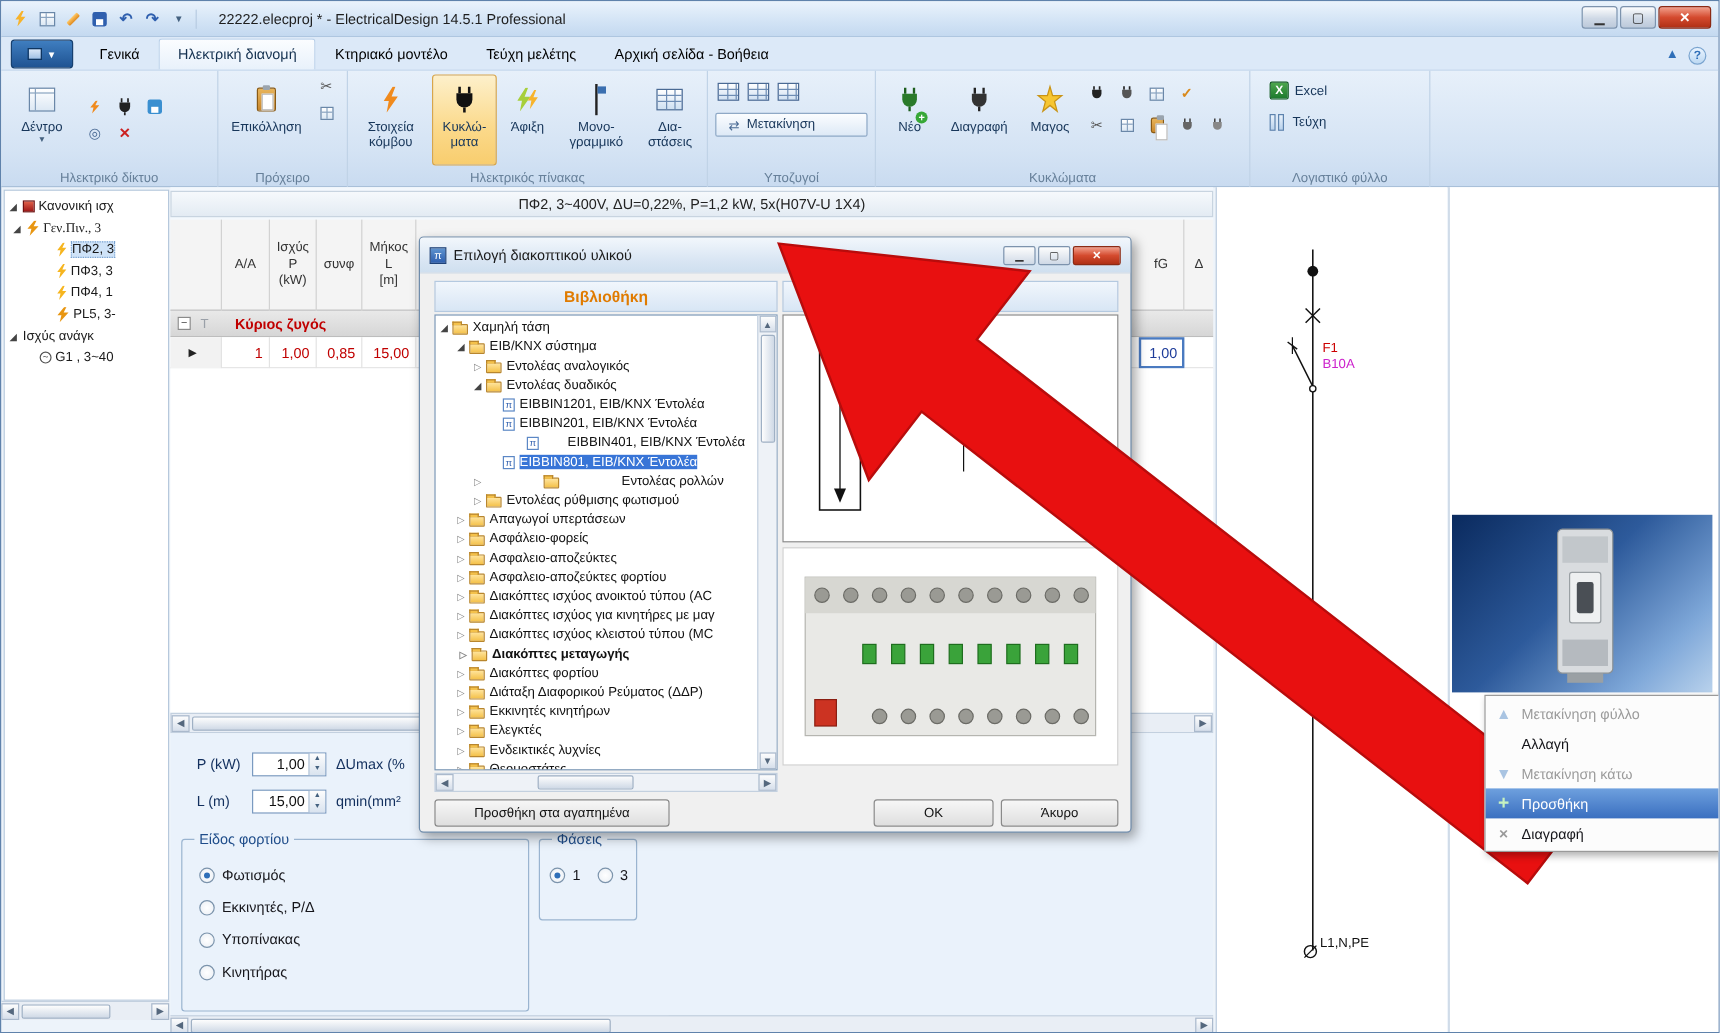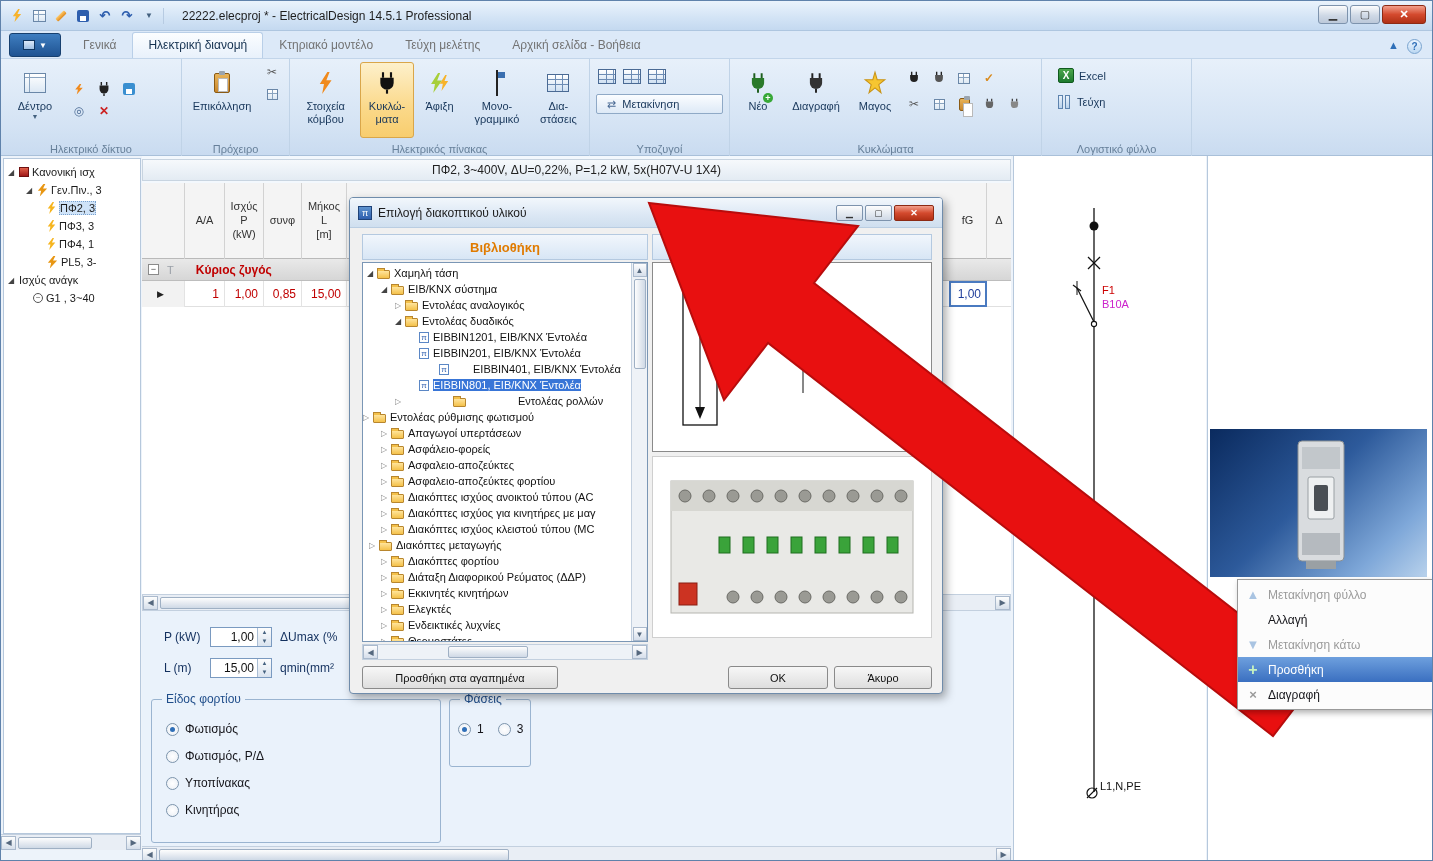--- a/index.html
+++ b/index.html
@@ -33,21 +33,21 @@
       background:linear-gradient(#fdfdfd,#cfd9e6 55%,#bcc9da); display:flex; align-items:center;
       justify-content:center; font-size:11px; color:#333; }
   .wbtn.close { width:44px; background:linear-gradient(#f2a08c,#d44a2e 50%,#b03015); color:#fff; font-weight:bold; border-color:#8c2a14; }
 
   
   .tabrow { position:absolute; left:0; top:30px; width:100%; height:28px; background:#dce9f8; border-bottom:1px solid #c2d5ea; display:flex; align-items:flex-end; }
   .appbtn { width:52px; height:24px; margin:0 6px 1px 8px; border-radius:3px;
       background:linear-gradient(#3f7ec0,#1f5392); border:1px solid #174færee; border:1px solid #17406f;
       color:#fff; display:flex; align-items:center; justify-content:center; gap:4px; font-size:10px; }
   .appbtn .ag { width:12px; height:10px; background:linear-gradient(#dce9f8,#9fc0e4); border:1px solid #0f3560; }
-  .rtab { padding:5px 15px 6px; font-size:12px; color:#737373; border:1px solid transparent; border-bottom:none; }
+  .rtab { padding:5px 15px 6px; font-size:12px; color:#000000; border:1px solid transparent; border-bottom:none; }
   .rtab.active { background:linear-gradient(#fbfdff,#e8f1fb); border-color:#b9cfe8; border-radius:3px 3px 0 0; color:#13304f; }
   .ribbon-right { position:absolute; right:10px; top:8px; display:flex; gap:8px; color:#2f6fb8; font-size:11px; }
   .helpdot { width:15px; height:15px; border-radius:50%; background:linear-gradient(#eaf4ff,#bcd8f2); border:1px solid #7aa4cf; color:#2f6fb8; display:flex; align-items:center; justify-content:center; font-weight:bold; font-size:10px; }
 
   
   .ribbon { position:absolute; left:0; top:58px; width:100%; height:97px;
       background:linear-gradient(#e7f0fa,#d4e3f4 70%,#c9dbf0); border-bottom:1px solid #a9c0d9; display:flex; }
   .rgroup { position:relative; height:97px; border-right:1px solid #c0d3e7; padding:3px 4px 15px; }
   .glabel { position:absolute; left:0; bottom:1px; width:100%; text-align:center; font-size:11px; color:#67809a; }
   .bigbtn { display:flex; flex-direction:column; align-items:center; justify-content:flex-start;
@@ -446,21 +446,21 @@
     <div style="flex:1;"></div>
   </div>
 
   <div class="treepanel">
     <div style="padding-top:4px;">
         <div class="ntrow icon-panel-red exp-expanded" style="padding-left: 4px;">
     <span class="twisty"></span>
     <span class="nticon"></span>
     <span class="ntlabel">Κανονική ισχ</span>
   </div>
-        <div class="ntrow icon-double-bolt exp-expanded" style="padding-left: 22px;">
+        <div class="ntrow icon-double-bolt exp-expanded" style="padding-left: 7px; font-family: Liberation Serif, serif;">
     <span class="twisty"></span>
     <span class="nticon"></span>
     <span class="ntlabel">Γεν.Πιν., 3</span>
   </div>
         <div class="ntrow selected icon-bolt" style="padding-left: 32px;">
     <span class="twisty"></span>
     <span class="nticon"></span>
     <span class="ntlabel">ΠΦ2, 3</span>
   </div>
         <div class="ntrow icon-bolt" style="padding-left: 32px;">
@@ -559,21 +559,21 @@
 
       <div class="grpbox" style="left:9px;top:88px;width:290px;height:144px;">
         <span class="legend">Είδος φορτίου</span>
         <div>
             <label class="radiorow selected" style="left: 14px; top: 22px;">
     <span class="radio"></span>
     <span>Φωτισμός</span>
   </label>
             <label class="radiorow" style="left: 14px; top: 49px;">
     <span class="radio"></span>
-    <span>Φωτισμός, Ρ/Δ</span>
+    <span>Εκκινητές, Ρ/Δ</span>
   </label>
             <label class="radiorow" style="left: 14px; top: 76px;">
     <span class="radio"></span>
     <span>Υποπίνακας</span>
   </label>
             <label class="radiorow" style="left: 14px; top: 103px;">
     <span class="radio"></span>
     <span>Κινητήρας</span>
   </label>
           </div>
@@ -690,21 +690,21 @@
           <div class="dtrow selected icon-doc" style="padding-left: 46px;">
     <span class="twisty"></span>
     <span class="dticon"></span>
     <span class="dtlabel">EIBBIN801, EIB/KNX Έντολέα</span>
   </div>
           <div class="dtrow icon-folder exp-collapsed" style="padding-left: 32px; gap: 48px;">
     <span class="twisty"></span>
     <span class="dticon"></span>
     <span class="dtlabel">Εντολέας ρολλών</span>
   </div>
-          <div class="dtrow icon-folder exp-collapsed" style="">
+          <div class="dtrow icon-folder exp-collapsed" style="padding-left: 32px;">
     <span class="twisty"></span>
     <span class="dticon"></span>
     <span class="dtlabel">Εντολέας ρύθμισης φωτισμού</span>
   </div>
           <div class="dtrow icon-folder exp-collapsed" style="padding-left: 18px;">
     <span class="twisty"></span>
     <span class="dticon"></span>
     <span class="dtlabel">Απαγωγοί υπερτάσεων</span>
   </div>
           <div class="dtrow icon-folder exp-collapsed" style="padding-left: 18px;">
@@ -730,21 +730,21 @@
           <div class="dtrow icon-folder exp-collapsed" style="padding-left: 18px;">
     <span class="twisty"></span>
     <span class="dticon"></span>
     <span class="dtlabel">Διακόπτες ισχύος για κινητήρες με μαγ</span>
   </div>
           <div class="dtrow icon-folder exp-collapsed" style="padding-left: 18px;">
     <span class="twisty"></span>
     <span class="dticon"></span>
     <span class="dtlabel">Διακόπτες ισχύος κλειστού τύπου (MC</span>
   </div>
-          <div class="dtrow icon-folder exp-collapsed" style="padding-left: 6px;">
+          <div class="dtrow icon-folder exp-collapsed" style="padding-left: 20px; font-weight: bold;">
     <span class="twisty"></span>
     <span class="dticon"></span>
     <span class="dtlabel">Διακόπτες μεταγωγής</span>
   </div>
           <div class="dtrow icon-folder exp-collapsed" style="padding-left: 18px;">
     <span class="twisty"></span>
     <span class="dticon"></span>
     <span class="dtlabel">Διακόπτες φορτίου</span>
   </div>
           <div class="dtrow icon-folder exp-collapsed" style="padding-left: 18px;">

